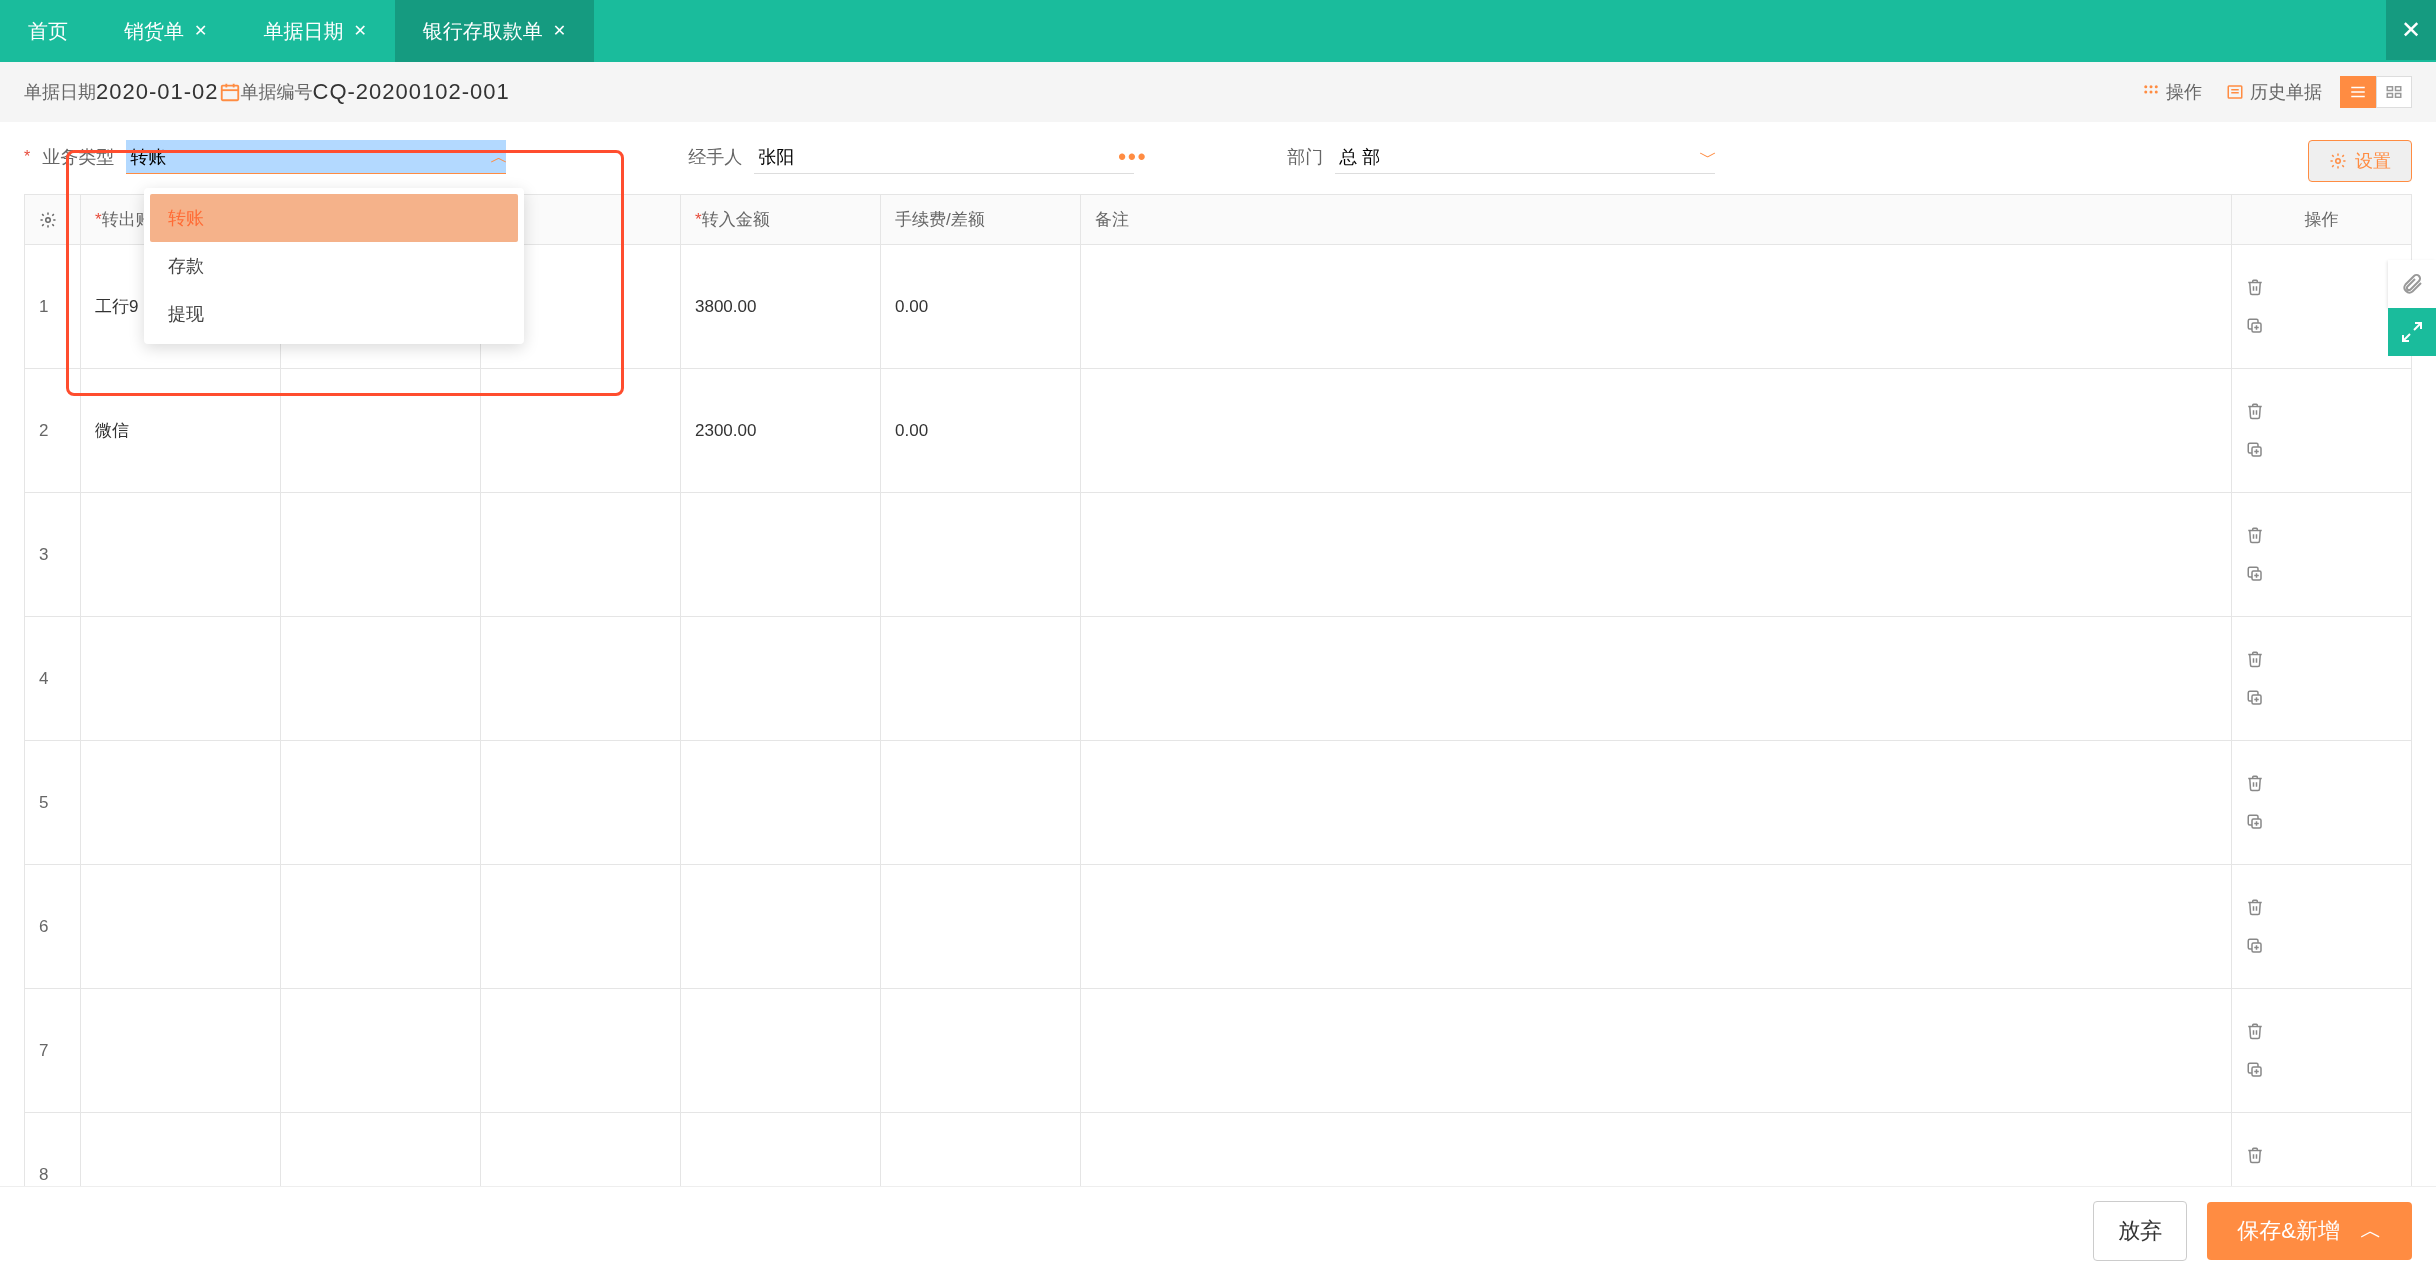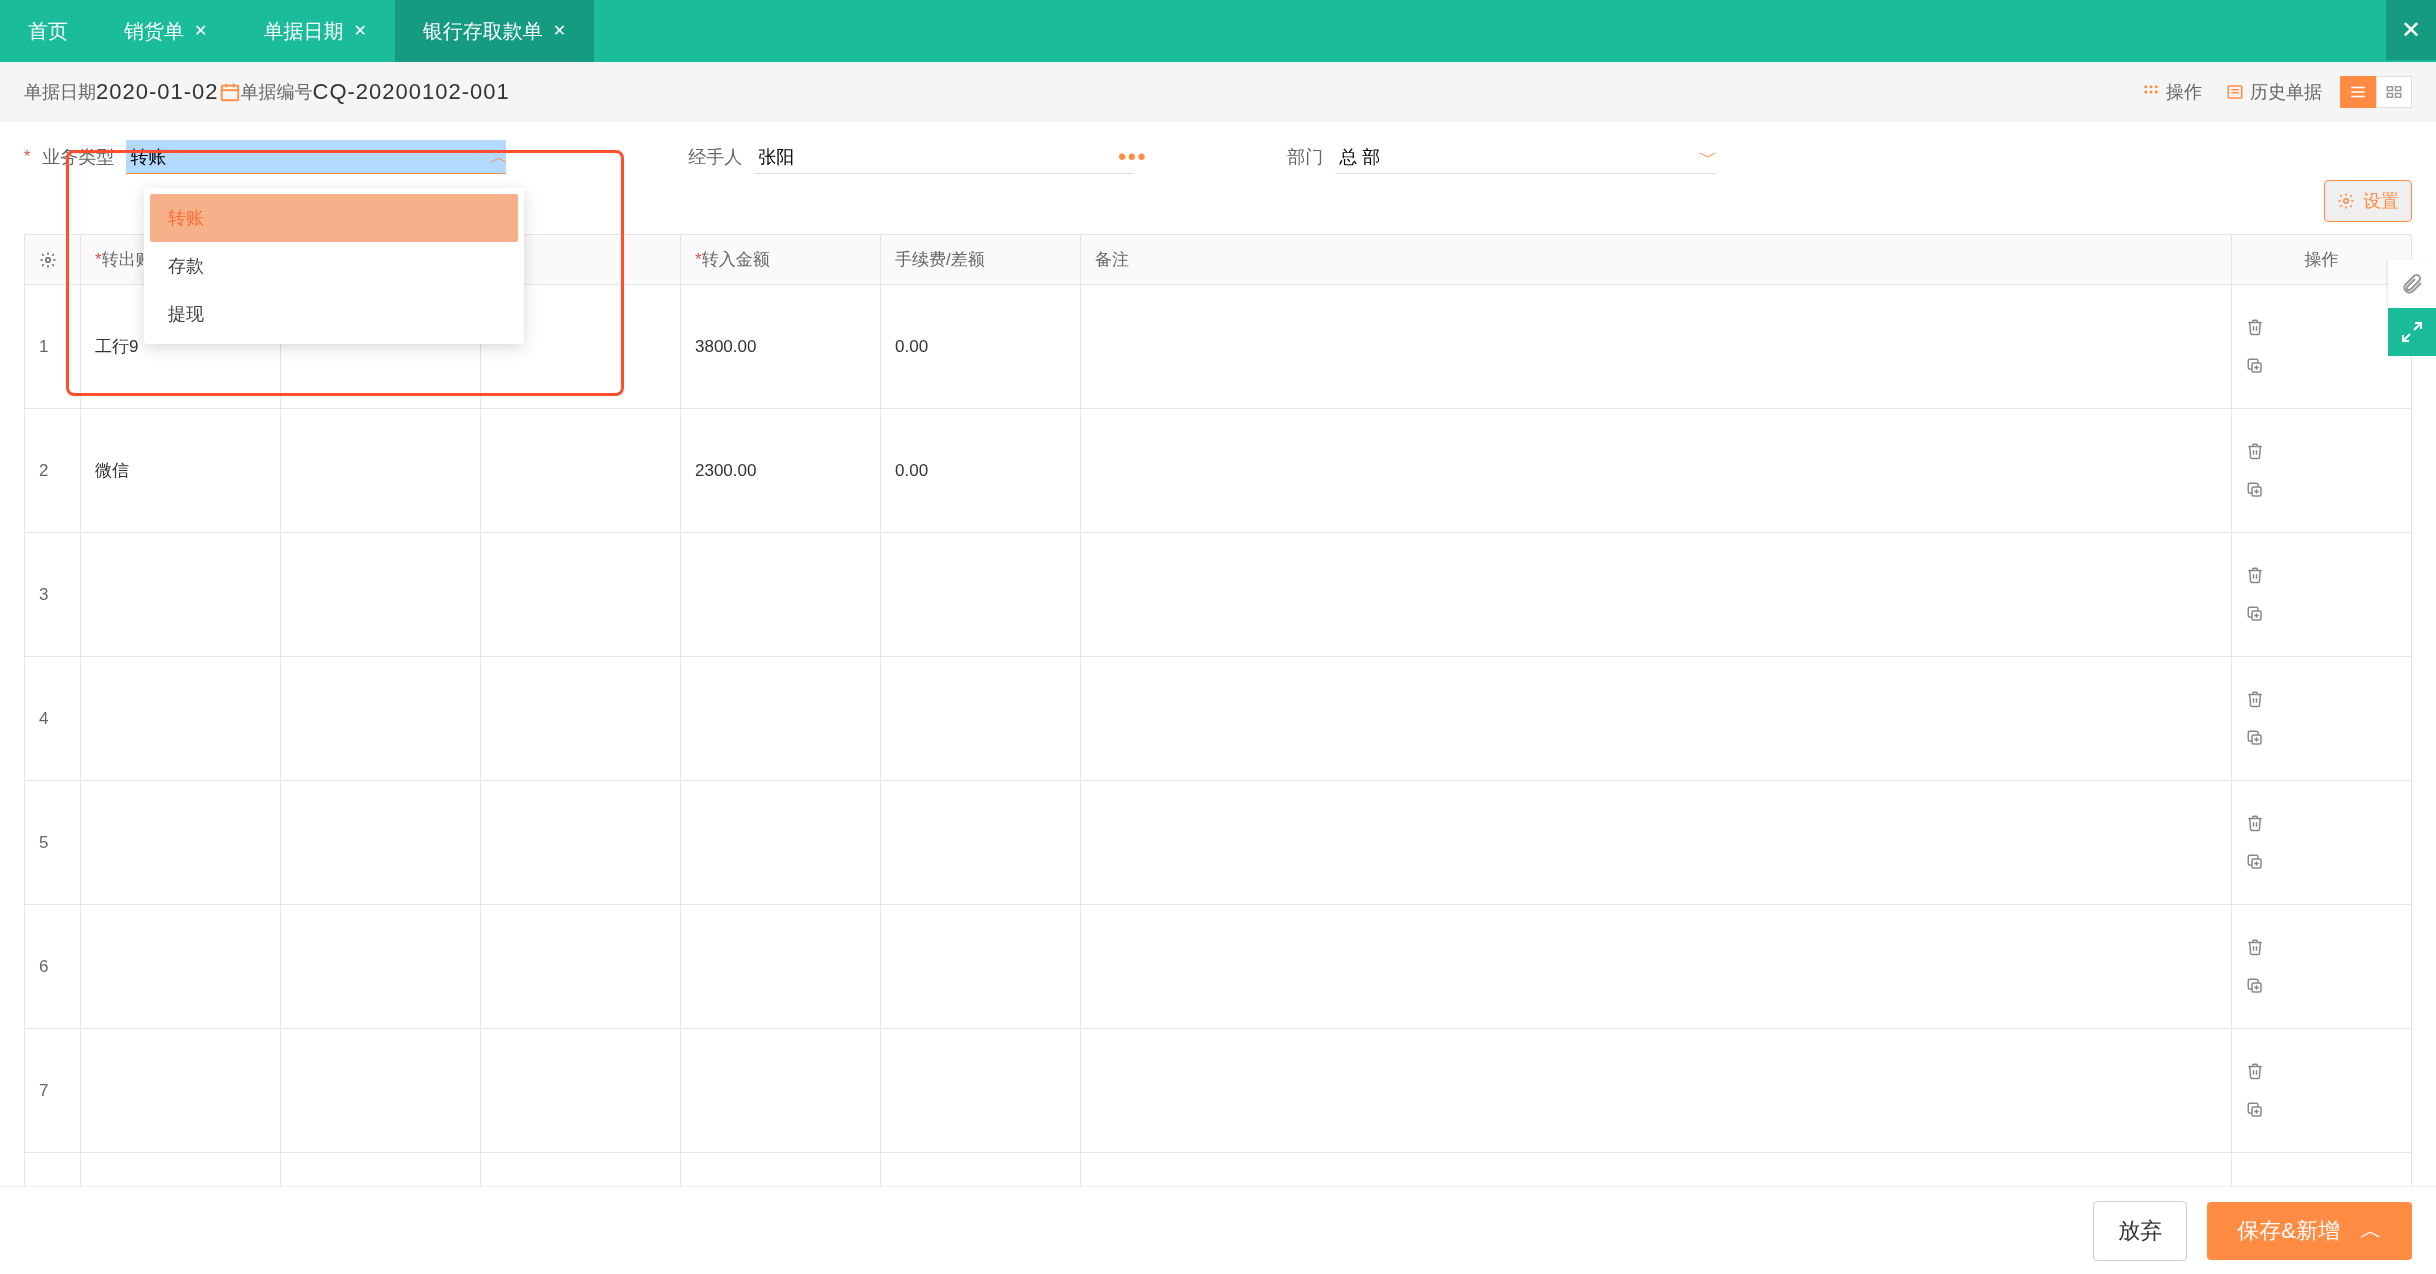--- a/index.html
+++ b/index.html
@@ -28,21 +28,21 @@
 
 .form-area { padding: 18px 24px 12px; background: #fff; }
 .form-row { display: flex; gap: 60px; align-items: flex-start; }
 .form-field { display: flex; align-items: center; gap: 12px; position: relative; }
 .req { color: #e74c3c; font-size: 16px; }
 .flabel { color: #666; font-size: 18px; }
 .finput { border: none; border-bottom: 1px solid #ddd; padding: 6px 4px; font-size: 18px; min-width: 380px; background: transparent; }
 .finput.sel { background: #b3d9ff; }
 .chev { color: #ff8c42; font-size: 18px; margin-left: -28px; cursor: pointer; }
 .dots { color: #ff8c42; font-size: 22px; font-weight: bold; margin-left: -28px; cursor: pointer; letter-spacing: 2px; }
-.settings-btn { border: 1px solid #ff8c42; color: #ff8c42; padding: 8px 12px; border-radius: 4px; display: flex; align-items: center; gap: 8px; font-size: 18px; cursor: pointer; margin-left: auto; margin-top: 40px; }
+.settings-btn { border: 1px solid #ff8c42; color: #ff8c42; padding: 8px 20px; border-radius: 4px; display: flex; align-items: center; gap: 8px; font-size: 18px; cursor: pointer; margin-left: auto; }
 
 
 .highlight-box { position: absolute; border: 3px solid #ff4d2e; border-radius: 8px; z-index: 5; pointer-events: none; }
 
 
 .dropdown { position: absolute; background: #fff; box-shadow: 0 4px 16px rgba(0,0,0,0.15); border-radius: 4px; z-index: 10; padding: 6px; min-width: 380px; }
 .dropdown-item { padding: 12px 18px; font-size: 18px; cursor: pointer; border-radius: 2px; }
 .dropdown-item.active { background: #f5b28a; color: #ff6b35; }
 .dropdown-item:not(.active) { color: #444; }
 

